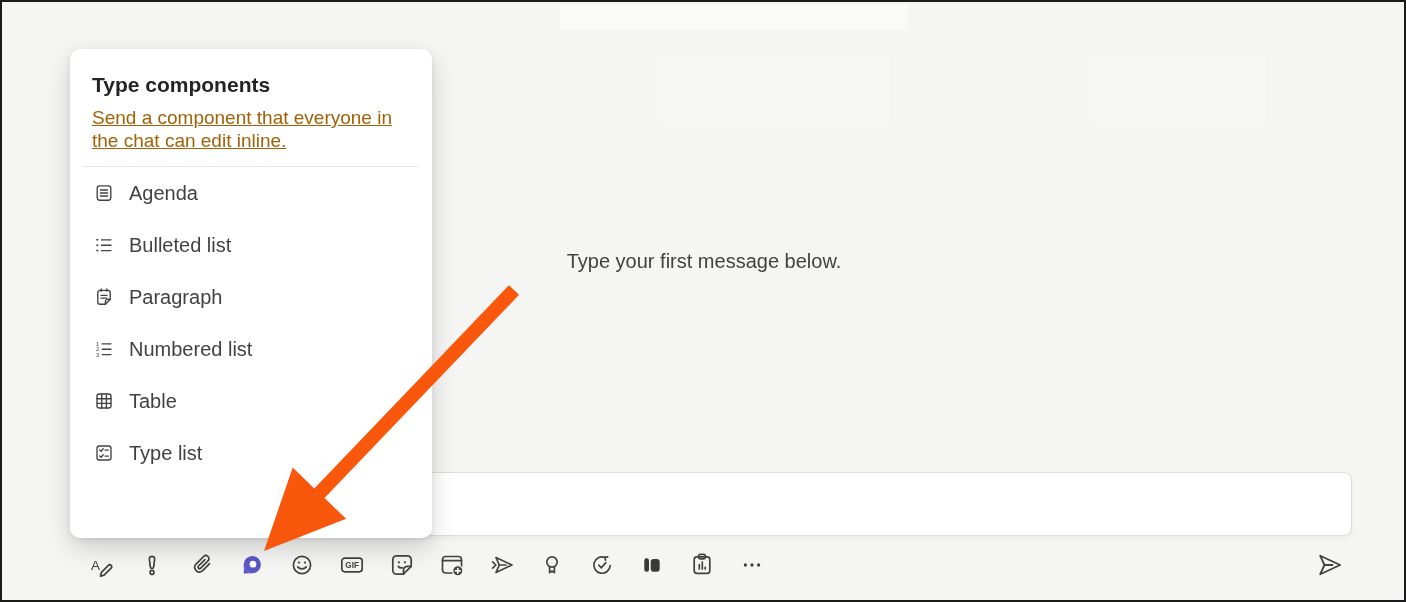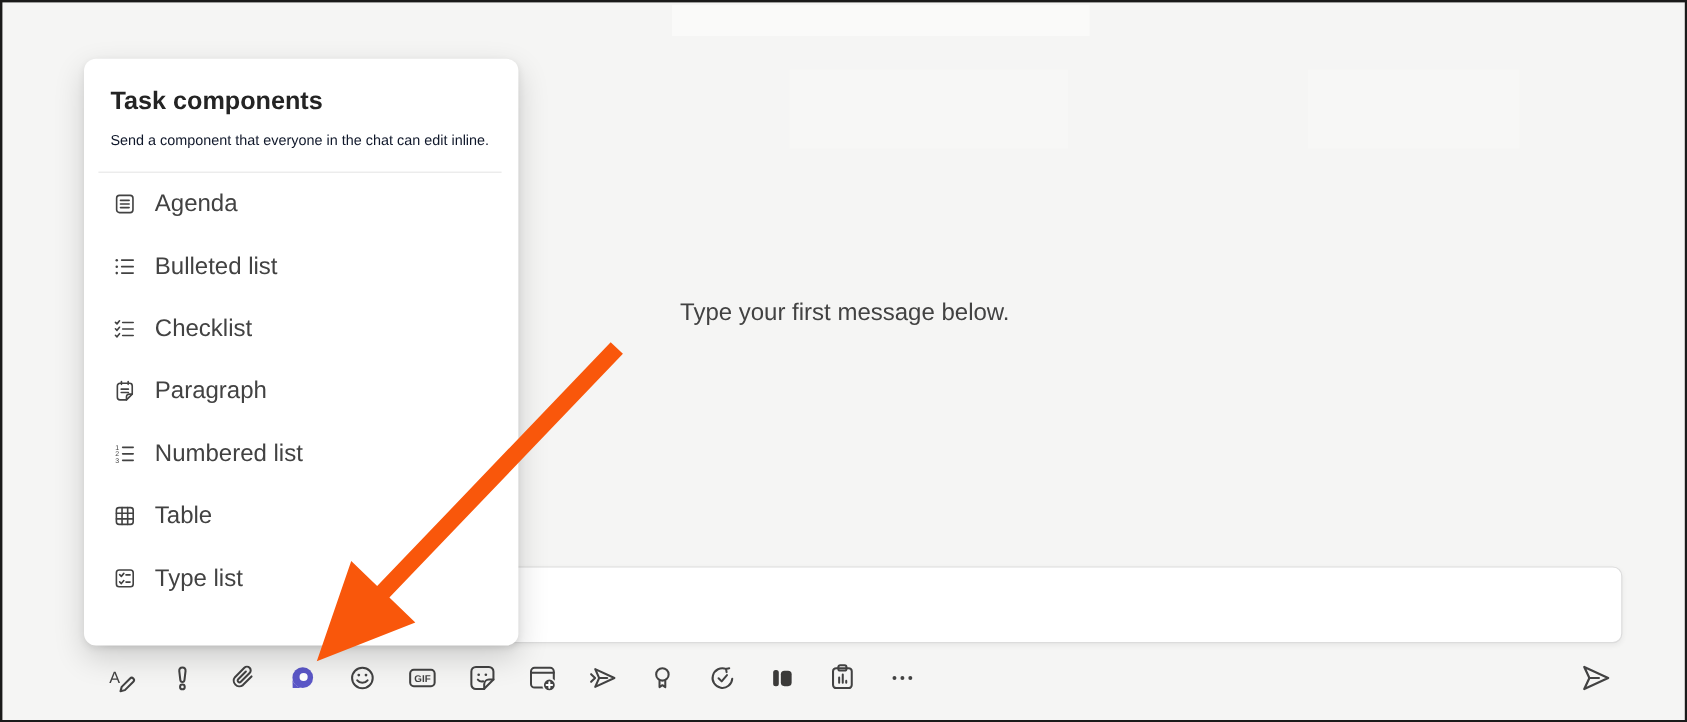--- a/index.html
+++ b/index.html
@@ -50,21 +50,21 @@
   .ic-fill{fill:#424242;stroke:none;}
 
   
   .popup{
     position:absolute;left:68px;top:47px;width:362px;height:489px;z-index:20;
     background:#fff;border-radius:10px;box-sizing:border-box;
     box-shadow:0 10px 26px rgba(0,0,0,.16),0 2px 6px rgba(0,0,0,.08);
     padding:24px 22px 0 22px;
   }
   .popup-title{font-size:21px;font-weight:700;color:#242424;margin:0 0 9px 0;}
-  .popup-desc{font-size:12px;line-height:23px;color:#0f172a;margin:0;}
+  .popup-desc{font-size:19px;line-height:23px;color:#a16207;margin:0;text-decoration:underline;}
   .popup-divider{border:none;border-top:1px solid #e8e8e8;margin:14px -8px 0 -10px;}
   .menu-list{margin-top:0;}
   .menu-item{
     height:52px;display:flex;align-items:center;gap:15px;cursor:pointer;
     padding-left:2px;
   }
   .menu-item .mi{flex:0 0 20px;}
   .mi{stroke:#424242;fill:none;stroke-width:1.35;stroke-linecap:round;stroke-linejoin:round;}
   .menu-label{font-size:20px;color:#424242;}
 
@@ -199,21 +199,21 @@
   </div>
 
   <button class="send-btn">
     <svg width="30" height="30" viewBox="0 0 28 28">
       <path class="ic" d="M5.8,5.4 L24.4,14 L5.8,22.6 L9.8,14 Z"></path>
       <path class="ic" d="M9.8,14 H17.2"></path>
     </svg>
   </button>
 
   <div class="popup">
-    <div class="popup-title">Task components</div>
+    <div class="popup-title">Type components</div>
     <p class="popup-desc">Send a component that everyone in the chat can edit inline.</p>
     <hr class="popup-divider">
 
     <div class="menu-list">
 
       <div class="menu-item">
         <svg class="mi" width="20" height="20" viewBox="0 0 20 20">
           <rect x="3.2" y="2.8" width="13.6" height="14.4" rx="2.4"></rect>
           <path d="M6.4,7 h7.2 M6.4,10 h7.2 M6.4,13 h7.2"></path>
         </svg>
@@ -223,29 +223,20 @@
       <div class="menu-item">
         <svg class="mi" width="20" height="20" viewBox="0 0 20 20">
           <circle cx="3.3" cy="4.8" r="1.05" fill="#424242" stroke="none"></circle>
           <circle cx="3.3" cy="10.2" r="1.05" fill="#424242" stroke="none"></circle>
           <circle cx="3.3" cy="15.6" r="1.05" fill="#424242" stroke="none"></circle>
           <path d="M7.4,4.8 h9.6 M7.4,10.2 h9.6 M7.4,15.6 h9.6"></path>
         </svg>
         <span class="menu-label">Bulleted list</span>
       </div>
 
-      <div class="menu-item">
-        <svg class="mi" width="20" height="20" viewBox="0 0 20 20">
-          <path d="M2.2,4.6 l1.3,1.3 l2.1,-2.6"></path>
-          <path d="M2.2,10 l1.3,1.3 l2.1,-2.6"></path>
-          <path d="M2.2,15.4 l1.3,1.3 l2.1,-2.6"></path>
-          <path d="M8.2,4.8 h8.8 M8.2,10.2 h8.8 M8.2,15.6 h8.8"></path>
-        </svg>
-        <span class="menu-label">Checklist</span>
-      </div>
 
       <div class="menu-item">
         <svg class="mi" width="20" height="20" viewBox="0 0 20 20">
           <path d="M3.8,5.6 a2.2,2.2 0 0 1 2.2,-2.2 h8 a2.2,2.2 0 0 1 2.2,2.2 v6.8 l-4.8,4.8 h-5.4 a2.2,2.2 0 0 1 -2.2,-2.2 z"></path>
           <path d="M7.2,1.9 v2.4 M12.8,1.9 v2.4"></path>
           <path d="M7,8.3 h6 M7,11.1 h6"></path>
           <path d="M16.2,12.4 h-2.6 a2.2,2.2 0 0 0 -2.2,2.2 v2.6"></path>
         </svg>
         <span class="menu-label">Paragraph</span>
       </div>

